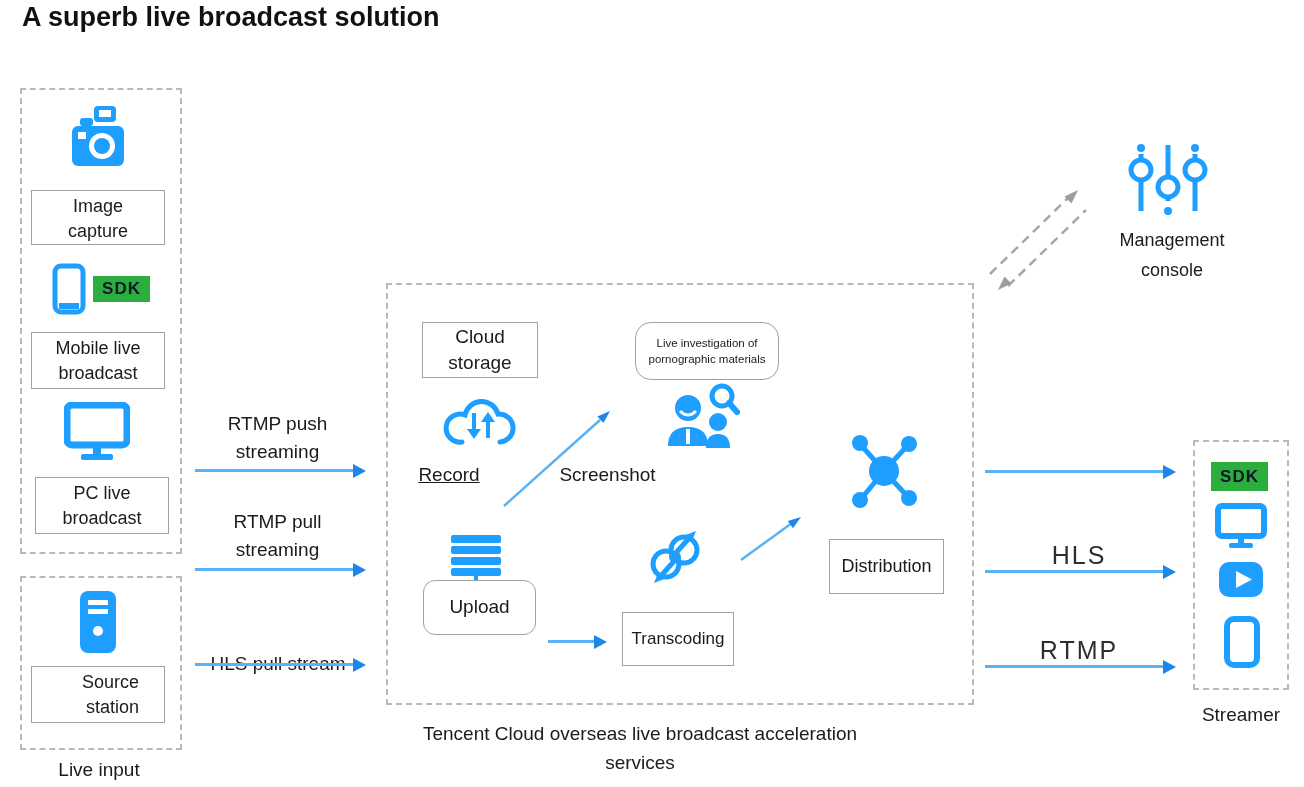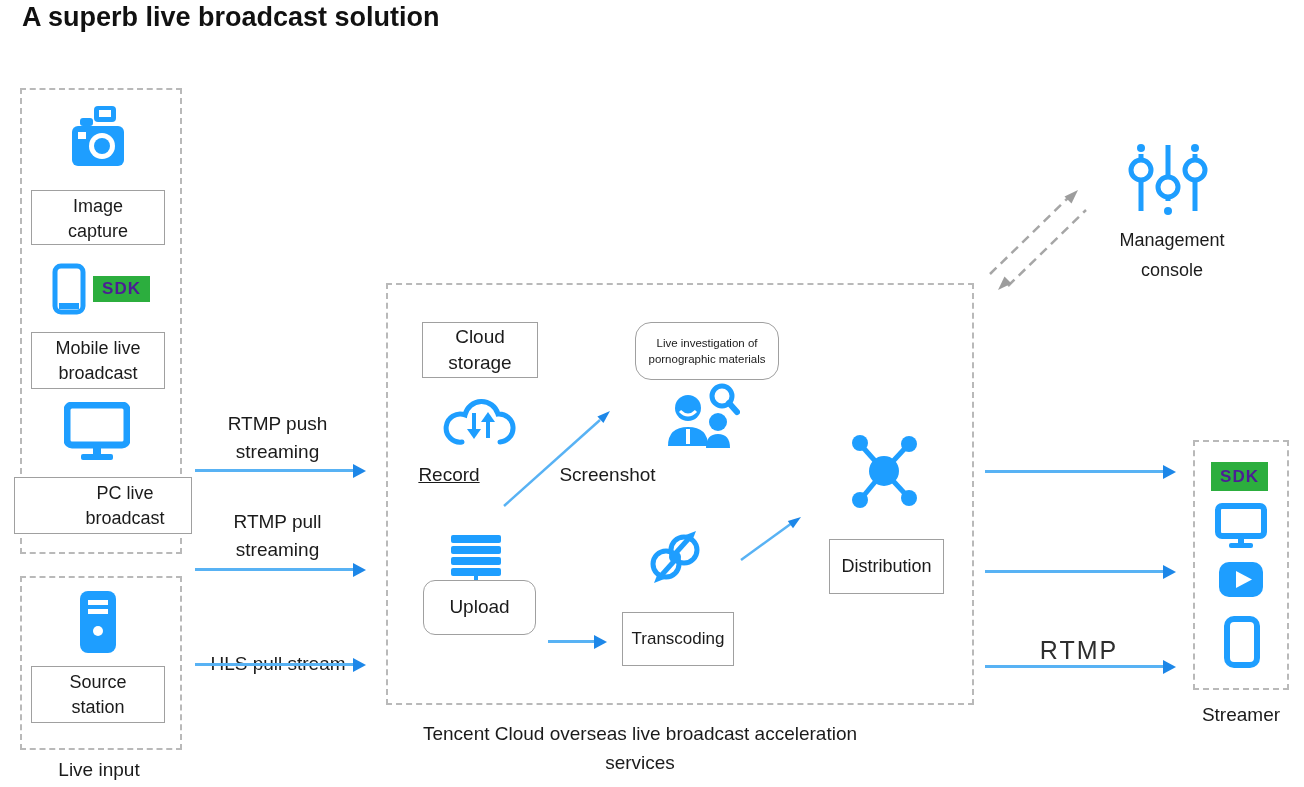--- a/index.html
+++ b/index.html
@@ -17,21 +17,21 @@
   .node-box .narrow { display:inline-block; max-width:82px; }
   .node-box.small-text { font-size:11.5px; line-height:1.4;border-radius:16px; }
   .node-label { position:absolute; text-align:center; font-size:19px; color:#1b1b1b; line-height:1.45; }
   .harrow { position:absolute; border-top:3px solid #58b2f4; }
   .harrow::after {
     content:""; position:absolute; right:-13px; top:-8.5px; width:0; height:0;
     border-left:13px solid #1d87e8; border-top:7px solid transparent; border-bottom:7px solid transparent;
   }
   .proto { position:absolute; text-align:center; font-size:25px; letter-spacing:2px; color:#2e2e2e; }
   .sdk-badge {
-    position:absolute; background:#2cae3e; color:#4c1d95; font-weight:bold; font-size:17px;
+    position:absolute; background:#2cae3e; color:#0f172a; font-weight:bold; font-size:17px;
     display:flex; align-items:center; justify-content:center; letter-spacing:1px;
   }
   .blue-icon { color:#1e9eff; }
   .title { position:absolute; left:10px; top:2px; font-size:27px; font-weight:bold; color:#111;margin-left:12px; }
 </style>
 </head>
 <body>
 
 <div id="canvas">
 
@@ -65,32 +65,32 @@
   <div class="node-box" style="left:31px; top:332px; width:132px; height:55px;">
     <span>Mobile live broadcast</span>
   </div>
 
   <svg class="abs blue-icon" style="left:64px; top:402px;" width="66" height="60" viewBox="0 0 66 60">
     <rect x="3" y="3" width="60" height="40" rx="5" fill="none" stroke="currentColor" stroke-width="7"></rect>
     <rect x="29" y="43" width="8" height="9" fill="currentColor"></rect>
     <rect x="17" y="52" width="32" height="6" rx="2" fill="currentColor"></rect>
   </svg>
 
-  <div class="node-box" style="left:14px; top:477px; width:132px; height:55px;padding-left:44px;">
+  <div class="node-box" style="left:35px; top:477px; width:132px; height:55px;">
     <span>PC live broadcast</span>
   </div>
 
   <svg class="abs blue-icon" style="left:78px; top:589px;" width="40" height="66" viewBox="0 0 40 66">
     <rect x="2" y="2" width="36" height="62" rx="8" fill="currentColor"></rect>
     <rect x="10" y="11" width="20" height="5" fill="#fff"></rect>
     <rect x="10" y="20" width="20" height="5" fill="#fff"></rect>
     <circle cx="20" cy="42" r="5" fill="#fff"></circle>
   </svg>
 
-  <div class="node-box" style="left:31px; top:666px; width:132px; height:55px;">
+  <div class="node-box" style="left:31px; top:666px; width:132px; height:55px;text-align:right;">
     <span class="narrow">Source station</span>
   </div>
 
   <div class="node-label" style="left:200px; top:410px; width:155px;">RTMP push streaming</div>
 
   <div class="node-label" style="left:20px; top:756px; width:158px;">Live input</div>
   <div class="harrow" style="left:195px; top:469px; width:158px;"></div>
 
   <div class="node-label" style="left:200px; top:508px; width:155px;">RTMP pull streaming</div>
   <div class="harrow" style="left:195px; top:568px; width:158px;"></div>
@@ -205,20 +205,21 @@
     <circle cx="41" cy="68" r="4" fill="currentColor"></circle>
     <circle cx="68" cy="5" r="4" fill="currentColor"></circle>
     <line x1="68" y1="11" x2="68" y2="68" stroke="currentColor" stroke-width="5"></line>
     <circle cx="68" cy="27" r="10" fill="#fff" stroke="currentColor" stroke-width="5"></circle>
   </svg>
 
   <div class="node-label" style="left:1102px; top:226px; width:140px; font-size:18px; line-height:1.65;">Management console</div>
 
   <div class="harrow" style="left:985px; top:470px; width:178px;"></div>
 
+  <div class="proto" style="left:985px; top:541px; width:188px;">HLS</div>
   <div class="harrow" style="left:985px; top:570px; width:178px;"></div>
 
   <div class="proto" style="left:985px; top:636px; width:188px;">RTMP</div>
   <div class="harrow" style="left:985px; top:665px; width:178px;"></div>
 
   <div class="dashed-box" style="left:1193px; top:440px; width:92px; height:246px;"></div>
 
   <div class="sdk-badge" style="left:1211px; top:462px; width:57px; height:29px;">
     <span>SDK</span>
   </div>

